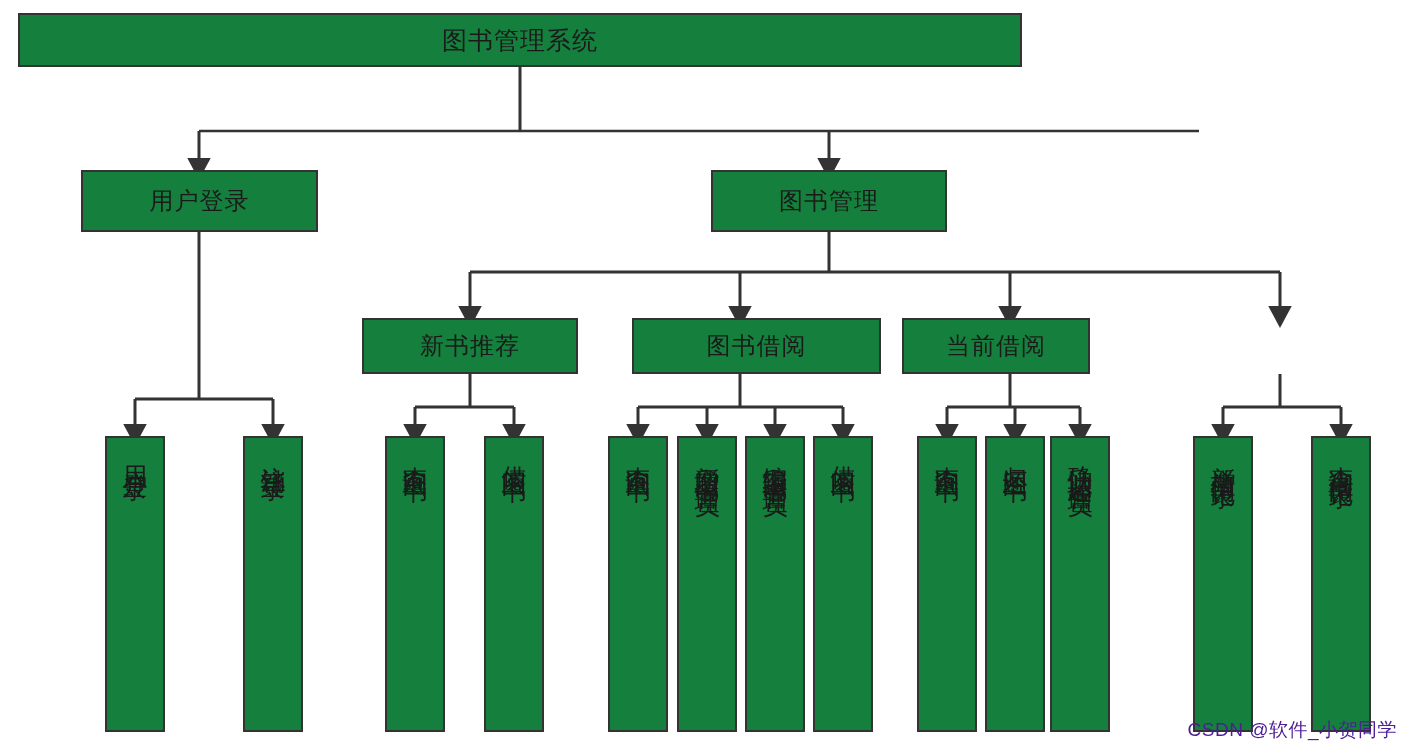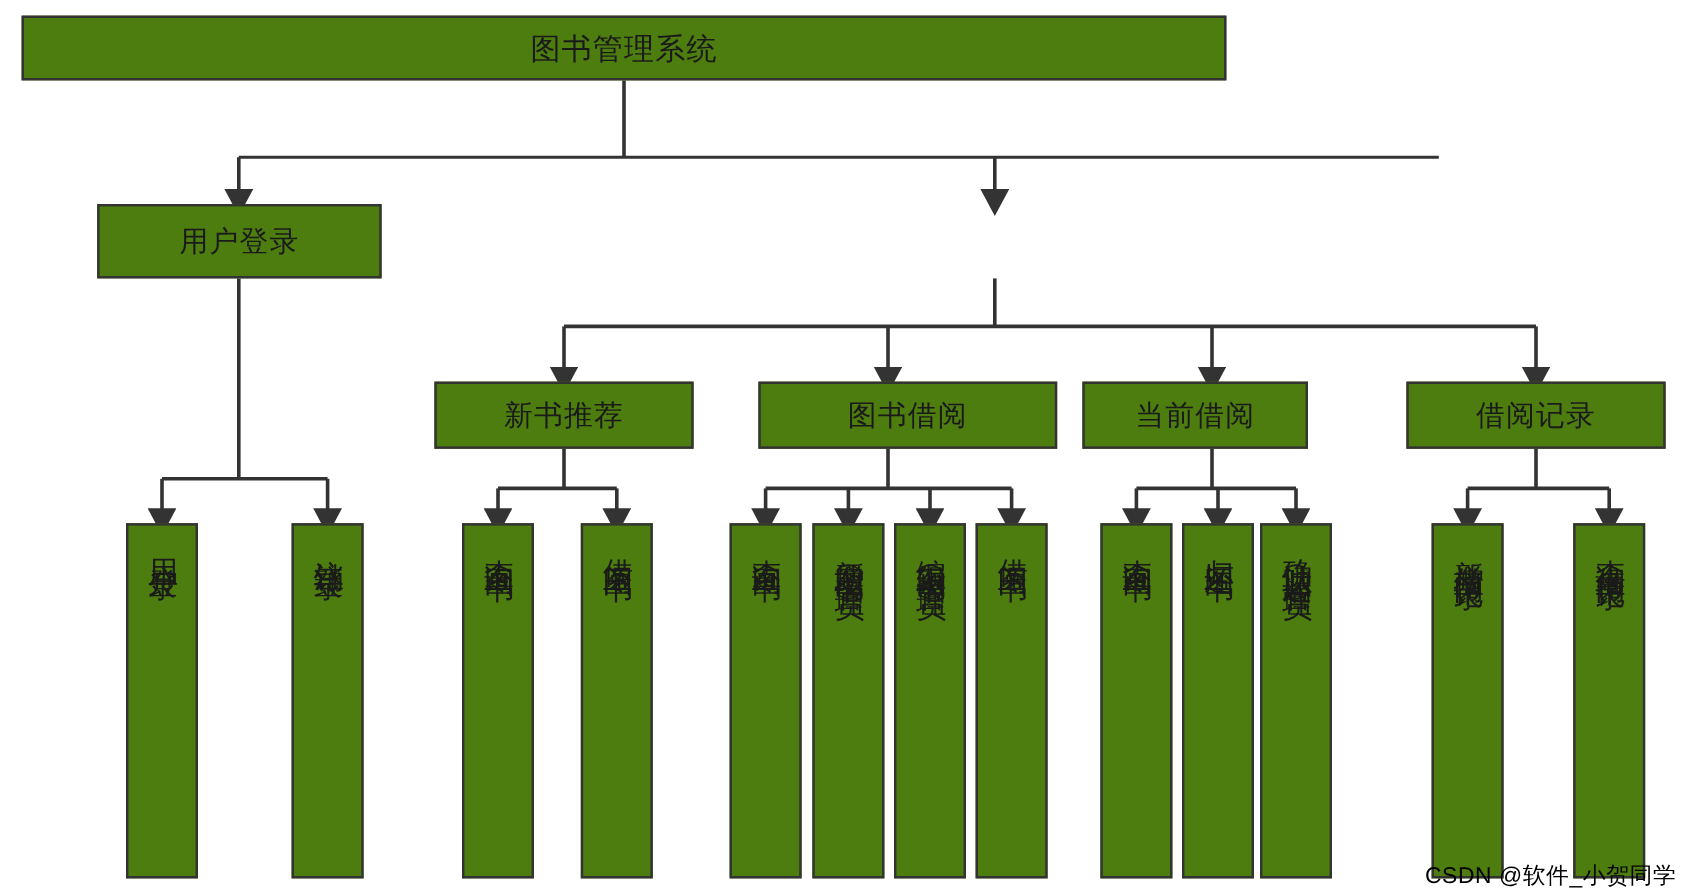--- a/index.html
+++ b/index.html
@@ -9,21 +9,21 @@
     font-family:"Liberation Sans","DejaVu Sans",sans-serif;
     overflow:hidden;
     position:relative;
   }
   #canvas{position:absolute;left:0;top:0;width:1405px;height:747px;}
   .svg-layer{position:absolute;left:0;top:0;width:1405px;height:747px;pointer-events:none;}
 
   .node{
     position:absolute;
     box-sizing:border-box;
-    background:#4d7c0f;
+    background:#15803d;
     border:2.5px solid #333333;
     display:flex;
     align-items:center;
     justify-content:center;
     color:#1a1a1a;
   }
   .node-h{ 
     font-size:24px;
     letter-spacing:1px;
   }
@@ -39,21 +39,21 @@
     letter-spacing:4px;
     line-height:1;
     white-space:nowrap;
     display:block;
   }
   .watermark{
     position:absolute;
     right:8px;
     bottom:4px;
     font-size:19px;
-    color:#000000;
+    color:#4c1d95;
     letter-spacing:0.5px;
     white-space:nowrap;
   }
 </style>
 </head>
 <body>
 
 <div id="canvas">
 
   <svg class="svg-layer" viewBox="0 0 1405 747" xmlns="http://www.w3.org/2000/svg">
@@ -110,36 +110,36 @@
   </svg>
 
   <div class="node node-h node-root" style="left:18px;top:13px;width:1004px;height:54px;">
     <span>图书管理系统</span>
   </div>
 
   <div class="node node-h" style="left:81px;top:170px;width:237px;height:62px;">
     <span>用户登录</span>
   </div>
 
+  <div class="node node-h" style="left:711px;top:170px;width:236px;height:62px;">
+    <span>图书管理</span>
+  </div>
 
   <div class="node node-h" style="left:362px;top:318px;width:216px;height:56px;">
     <span>新书推荐</span>
   </div>
 
   <div class="node node-h" style="left:632px;top:318px;width:249px;height:56px;">
     <span>图书借阅</span>
   </div>
 
   <div class="node node-h" style="left:902px;top:318px;width:188px;height:56px;">
     <span>当前借阅</span>
   </div>
 
-  <div class="node node-h" style="left:1172px;top:318px;width:216px;height:56px;">
-    <span>借阅记录</span>
-  </div>
 
   <div class="node node-v" style="left:105px;top:436px;width:60px;height:296px;">
     <span class="vtext">用户登录</span>
   </div>
 
   <div class="node node-v" style="left:243px;top:436px;width:60px;height:296px;">
     <span class="vtext">注销登录</span>
   </div>
 
   <div class="node node-v" style="left:385px;top:436px;width:60px;height:296px;">

